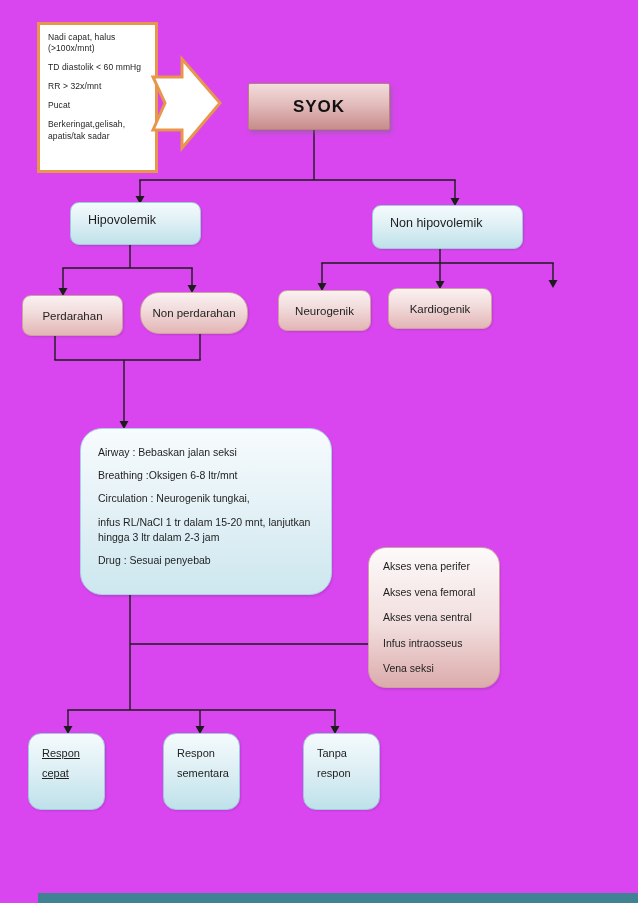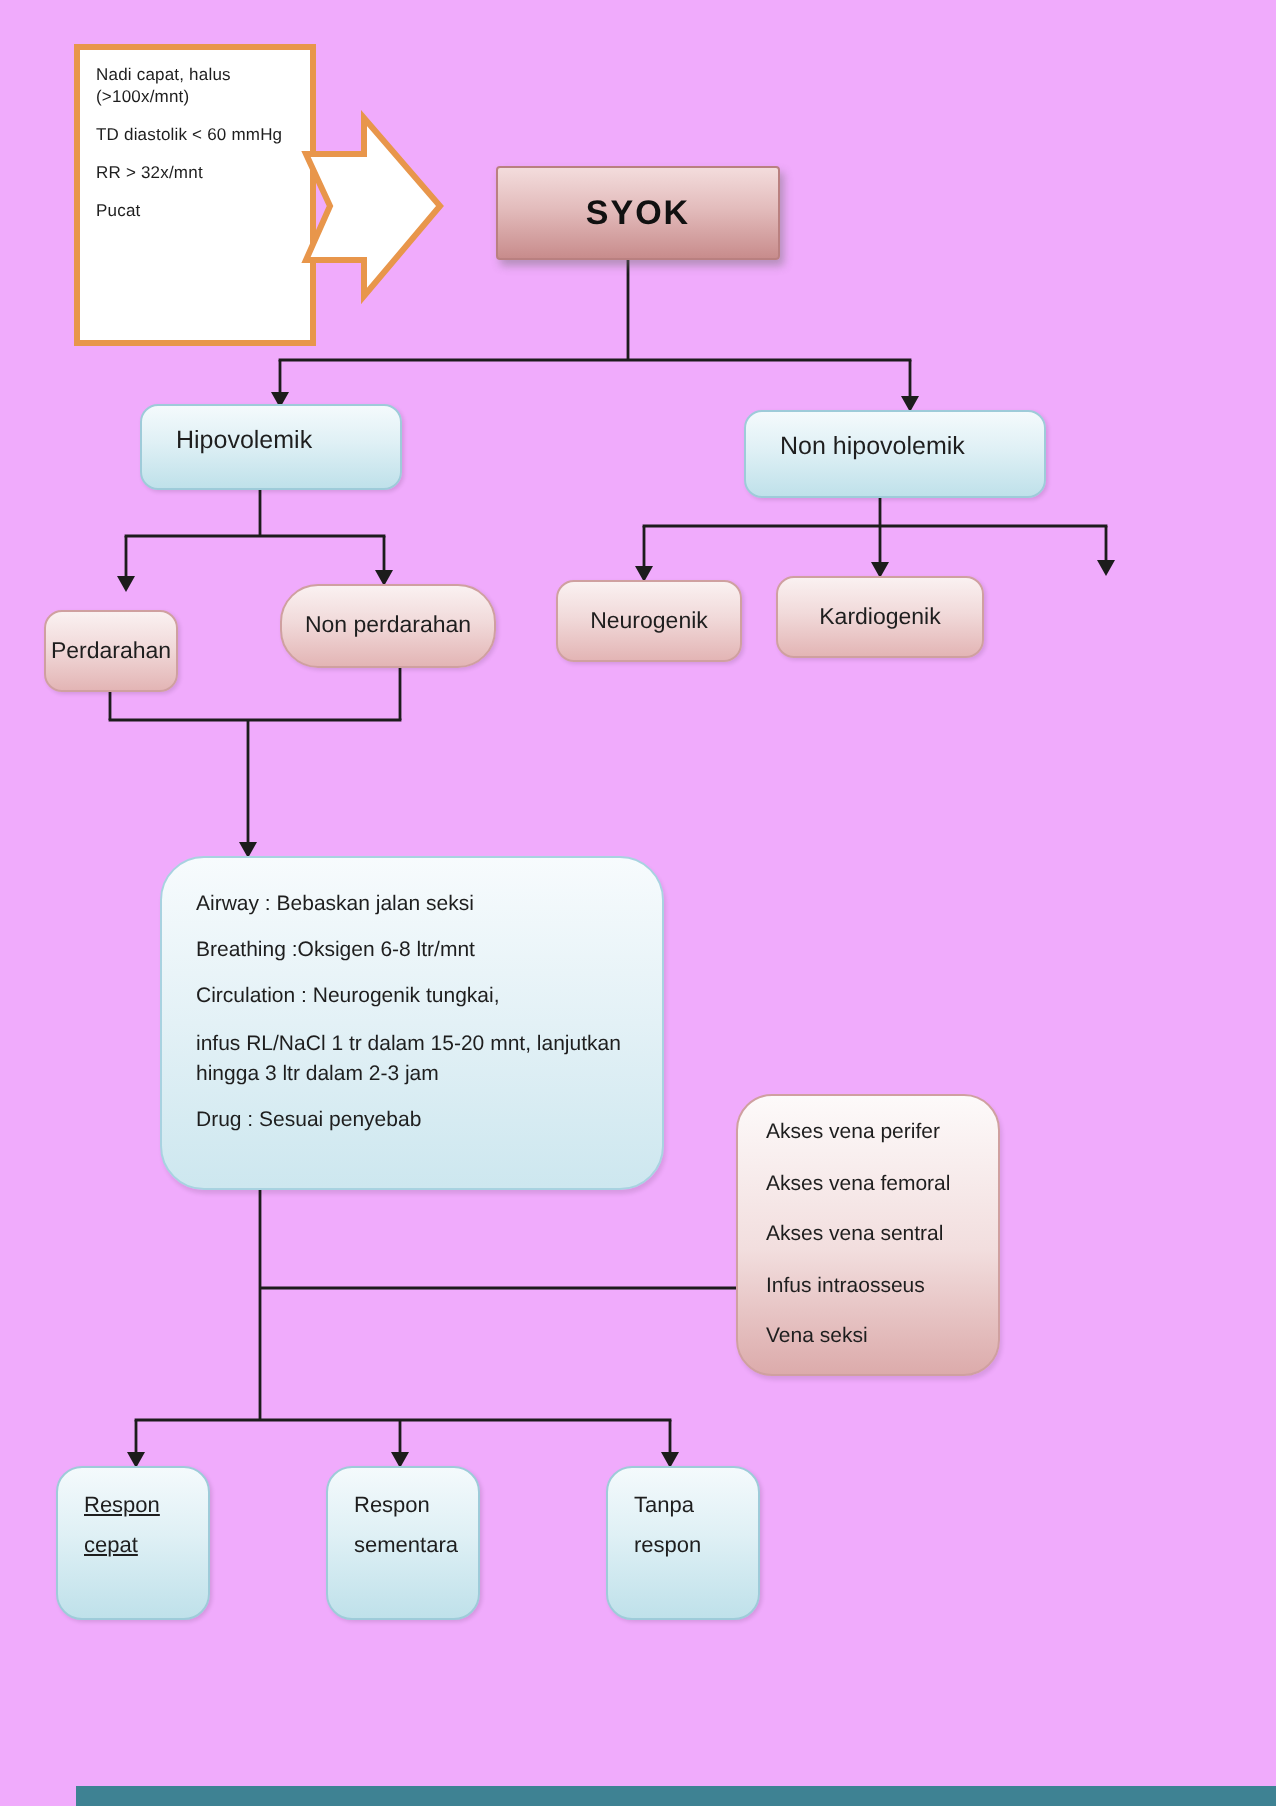--- a/index.html
+++ b/index.html
@@ -1,17 +1,17 @@
 <!DOCTYPE html>
 <html><head>
 <meta charset="utf-8">
 <style>
   html,body{margin:0;padding:0;background:#ffffff;}
   #stage{
-    position:relative;width:638px;height:903px;background:#f0abfc;
+    position:relative;width:638px;height:903px;background:#d946ef;
     font-family:"Liberation Sans","DejaVu Sans",sans-serif;
     color:#1e1e1e;overflow:hidden;
   }
   #connectors{position:absolute;left:0;top:0;pointer-events:none;}
   .abs{position:absolute;box-sizing:border-box;}
 
   
   .symptoms{
     left:37px;top:22px;width:121px;height:151px;
     border:3px solid #E8964B;background:#ffffff;
@@ -39,21 +39,21 @@
   .node-pink{
     background:linear-gradient(180deg,#faf1f1 0%,#f1dada 45%,#e3b5b5 100%);
     border:1px solid #cfa0a0;border-radius:9px;
     box-shadow:1px 1px 2px rgba(0,0,0,.12);
   }
   .lvl1{font-size:12.5px;padding:10px 15px 0 17px;}
   .lvl2{display:flex;align-items:center;justify-content:center;font-size:11.5px;}
 
   .b-hipo{left:70px;top:202px;width:131px;height:43px;}
   .b-nonhipo{left:372px;top:205px;width:151px;height:44px;}
-  .c-perdarahan{left:22px;top:295px;width:67px;height:41px;margin-top:10px;}
+  .c-perdarahan{left:22px;top:295px;width:101px;height:41px;}
   .c-nonperdarahan{left:140px;top:292px;width:108px;height:42px;border-radius:19px;}
   .c-neurogenik{left:278px;top:290px;width:93px;height:41px;}
   .c-kardiogenik{left:388px;top:288px;width:104px;height:41px;}
   .c-septik{left:513px;top:287px;width:86px;height:39px;}
 
   
   .treatment{
     left:80px;top:428px;width:252px;height:167px;
     background:linear-gradient(180deg,#f7fbfd 0%,#e3f1f6 50%,#cde7ef 100%);
     border:1px solid #a8d2e0;border-radius:22px;
@@ -128,20 +128,21 @@
       <path d="M195.5,726 h9 L200,734 Z"></path>
       <path d="M330.5,726 h9 L335,734 Z"></path>
     </g>
   </svg>
 
   <div class="abs symptoms">
     <p>Nadi capat, halus (&gt;100x/mnt)</p>
     <p>TD diastolik &lt; 60 mmHg</p>
     <p>RR &gt; 32x/mnt</p>
     <p>Pucat</p>
+    <p>Berkeringat,gelisah, apatis/tak sadar</p>
   </div>
 
   <svg class="abs" style="left:150px;top:55px;" width="74" height="97" viewBox="0 0 74 97">
     <polygon points="3,22 32,22 32,4 70,48 32,93 32,75 3,75 15,48" fill="#ffffff" stroke="#E8964B" stroke-width="3" stroke-linejoin="miter"></polygon>
   </svg>
 
   <div class="abs root-node">
     <span>SYOK</span>
   </div>
 

